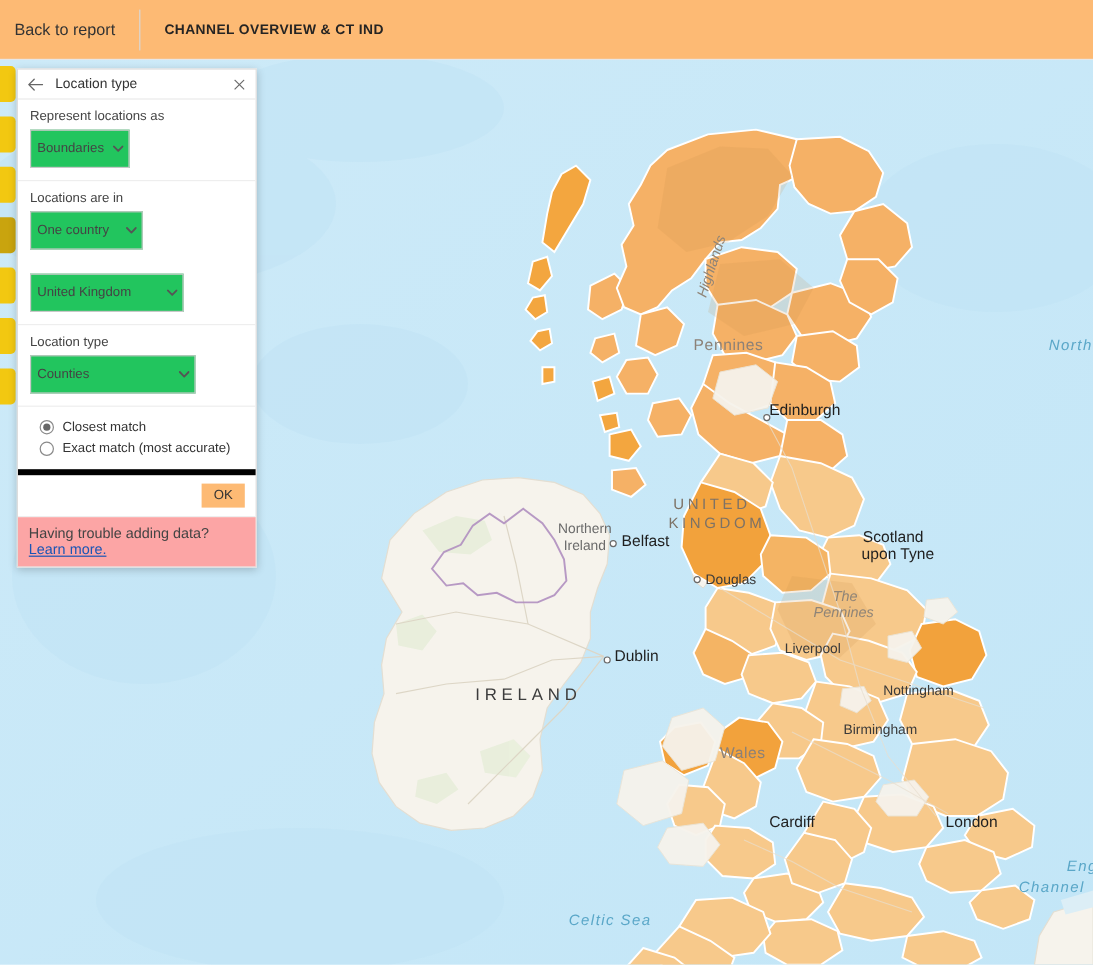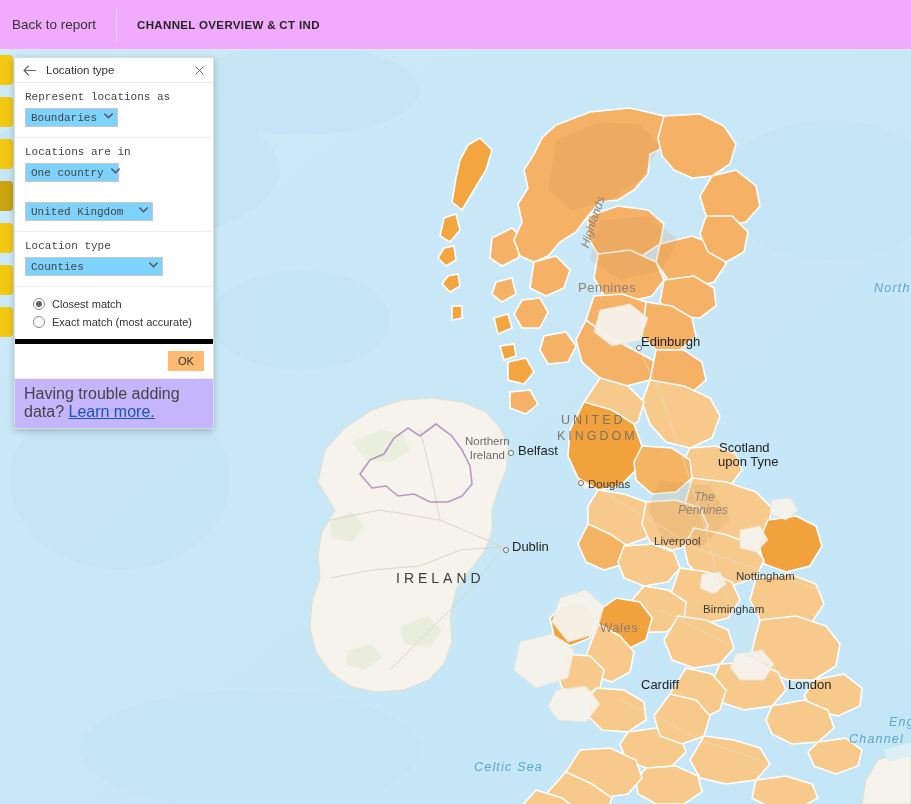--- a/index.html
+++ b/index.html
@@ -10,21 +10,21 @@
     font-family: "Liberation Sans", sans-serif;
     background: #ffffff;
   }
 
   
   #app { position: relative; width: 911px; height: 804px; background:#fff; }
 
   #header {
     position: absolute; top: 0; left: 0;
     width: 911px; height: 50px;
-    background: #f0abfc;
+    background: #fdba74;
     border-bottom: 1px solid #e6e6e6;
     display: flex; align-items: center;
   }
   #back-to-report {
     font-size: 13.5px; color: #333333;
     padding: 0 16px 0 12px;
     line-height: 50px;
     cursor: pointer;
     white-space: nowrap;
   }
@@ -126,32 +126,31 @@
   }
   #dialog-close-icon {
     width: 14px; height: 14px;
     display:flex; align-items:center; justify-content:center;
     color: #777; cursor:pointer; font-size: 13px;
     line-height: 1;
   }
   .dlg-section {
     padding: 8px 10px 10px 10px;
     border-bottom: 1px solid #eeeeee;
-    font-family: Liberation Mono, monospace;
   }
   .dlg-label {
     font-size: 11px; color: #444444;
     margin-bottom: 5px;
   }
   .dlg-select {
     display: inline-flex; align-items: center;
     justify-content: space-between;
-    height: 19px;
+    height: 32px;
     border: 1px solid #c8c8c8;
-    background: #7dd3fc;
+    background: #22c55e;
     padding: 0 4px 0 5px;
     font-size: 11px; color: #444444;
     cursor: pointer;
     white-space: nowrap;
   }
   .dlg-select .caret {
     margin-left: 7px; color: #555; font-size: 9px;
     line-height: 1;
   }
   .dlg-select.w-boundaries { min-width: 68px; }
@@ -186,22 +185,22 @@
   #ok-button {
     background: #fdba74;
     border: none;
     width: 36px; height: 20px;
     font-size: 11px; color: #333333;
     font-family: "Liberation Sans", sans-serif;
     cursor: pointer;
   }
   #dialog-footer {
     padding: 6px 9px 7px 9px;
-    font-size: 16px; color: #444444;
-    background: #c4b5fd;
+    font-size: 12px; color: #444444;
+    background: #fca5a5;
   }
   #learn-more-link {
     color: #1a55b5; text-decoration: underline; cursor: pointer;
   }
 </style>
 </head>
 <body>
 
 <div id="app">
 

